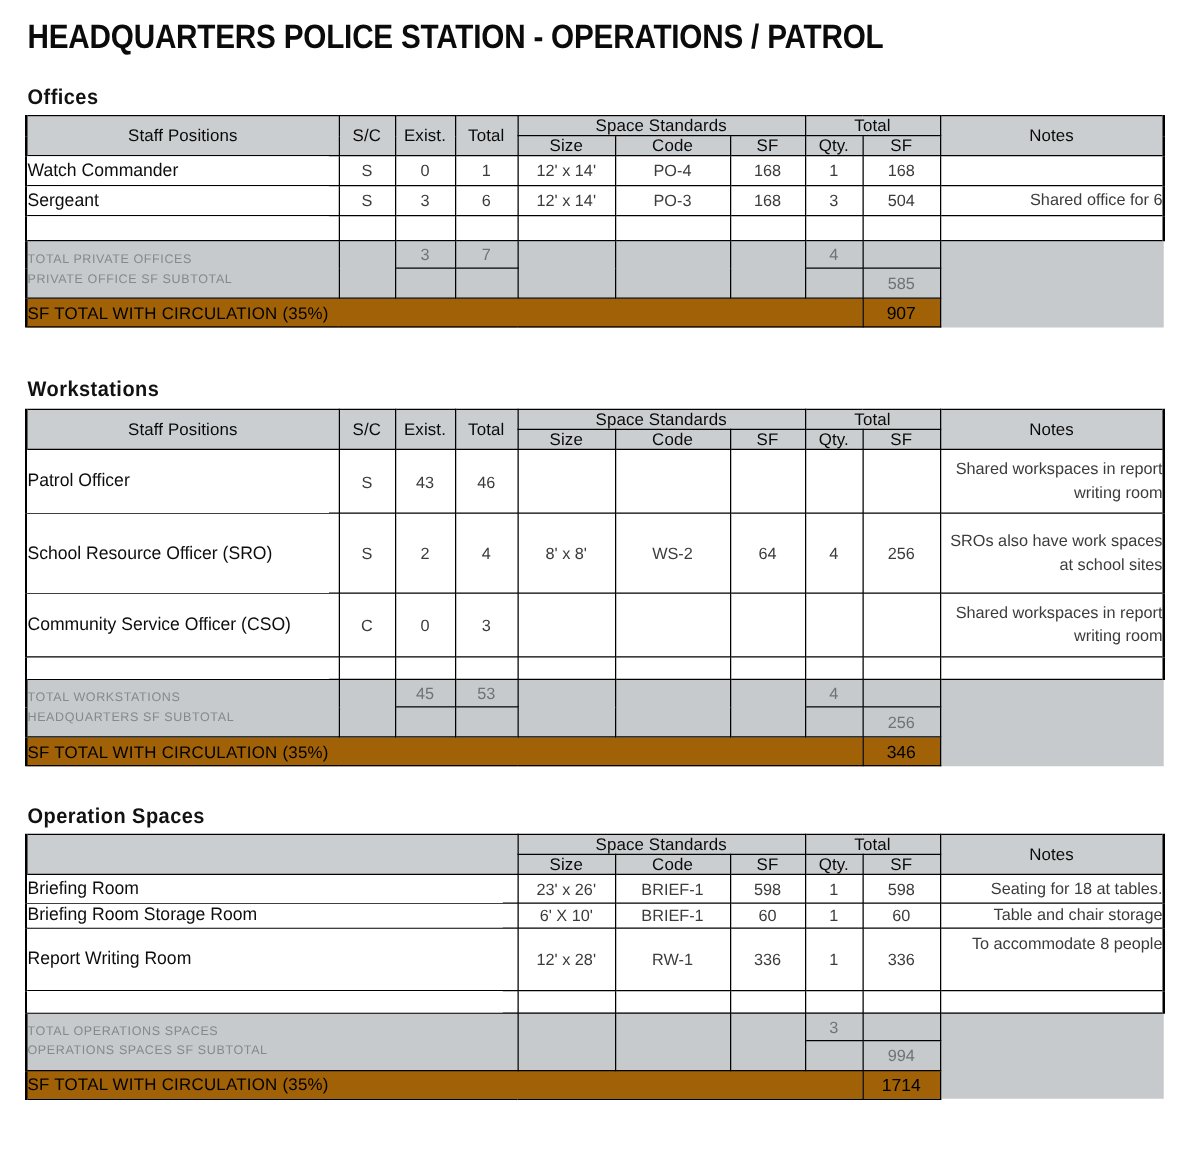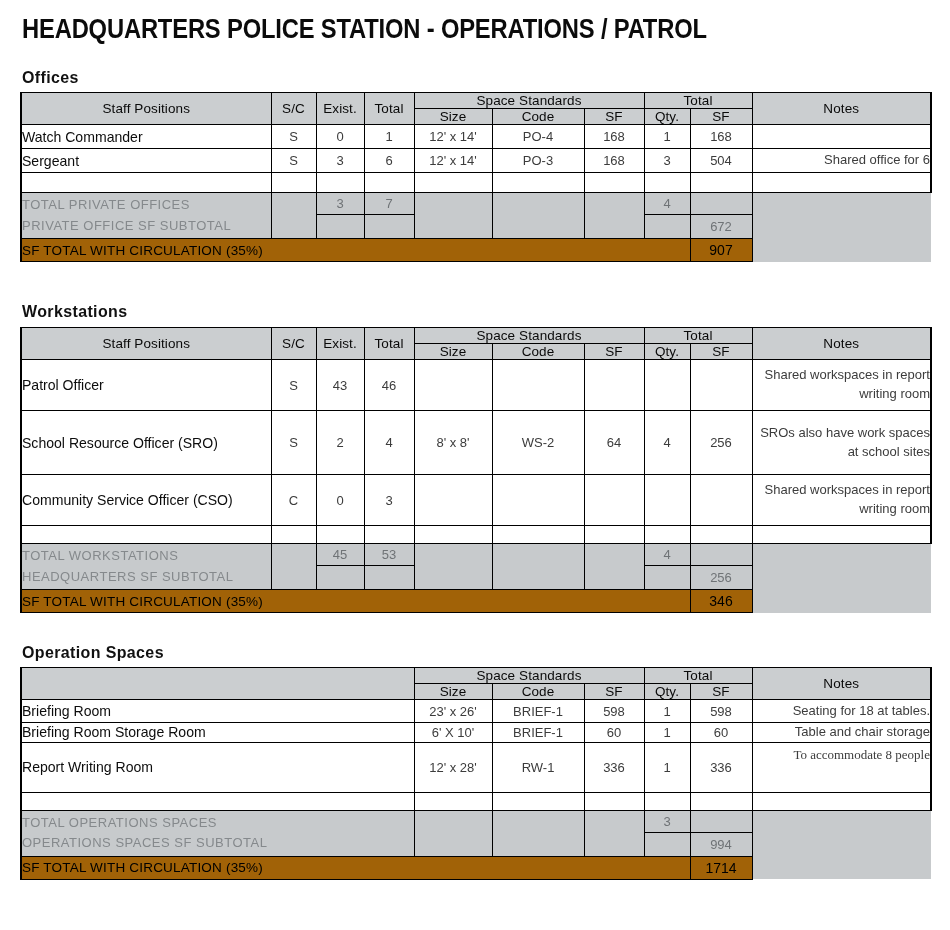--- a/index.html
+++ b/index.html
@@ -92,21 +92,21 @@
   .sub td{
     background:#c7cacc;
     border-left:1px solid #000;
     border-right:1px solid #000;
     border-top:1px solid #000;
     border-bottom:1px solid #000;
   }
   .sub-label{
     text-align:left;padding-left:4px;
     color:#85898c;
-    font-size:13px;
+    font-size:10px;
     letter-spacing:0.5px;
     line-height:1.55;
   }
   .sub-num{ text-align:center;color:#6f7376;font-size:13px; }
   .blankcell{ background:#ffffff;border:0 !important; }
 
   .circ td{
     background:#a16207;
     border:1px solid #000;
   }
@@ -212,21 +212,21 @@
         <td rowspan="2"></td>
         <td rowspan="2"></td>
         <td class="sub-num">4</td>
         <td></td>
         <td class="blankcell" rowspan="3"></td>
       </tr>
       <tr class="sub" style="height:24px;">
         <td></td>
         <td></td>
         <td></td>
-        <td class="sub-num">672</td>
+        <td class="sub-num">585</td>
       </tr>
       <tr class="circ" style="height:23px;">
         <td class="circ-label outer-l" colspan="8">SF TOTAL WITH CIRCULATION (35%)</td>
         <td class="circ-num">907</td>
       </tr>
     </tbody>
   </table>
 
   <div class="sect-title" style="top:302px;">Workstations</div>
 
@@ -385,21 +385,21 @@
         <td class="numcell">60</td>
         <td class="notecell outer-r">Table and chair storage</td>
       </tr>
       <tr class="body-row" style="height:50px;">
         <td class="namecell outer-l">Report Writing Room</td>
         <td class="numcell">12' x 28'</td>
         <td class="numcell">RW-1</td>
         <td class="numcell">336</td>
         <td class="numcell">1</td>
         <td class="numcell">336</td>
-        <td class="notecell outer-r" style="vertical-align:top;padding-top:3px;font-family:Liberation Serif, serif;">To accommodate 8 people</td>
+        <td class="notecell outer-r" style="vertical-align:top;padding-top:3px;">To accommodate 8 people</td>
       </tr>
       <tr class="body-row thick-bottom" style="height:18px;">
         <td class="namecell outer-l"></td>
         <td class="numcell"></td>
         <td class="numcell"></td>
         <td class="numcell"></td>
         <td class="numcell"></td>
         <td class="numcell"></td>
         <td class="notecell outer-r"></td>
       </tr>

